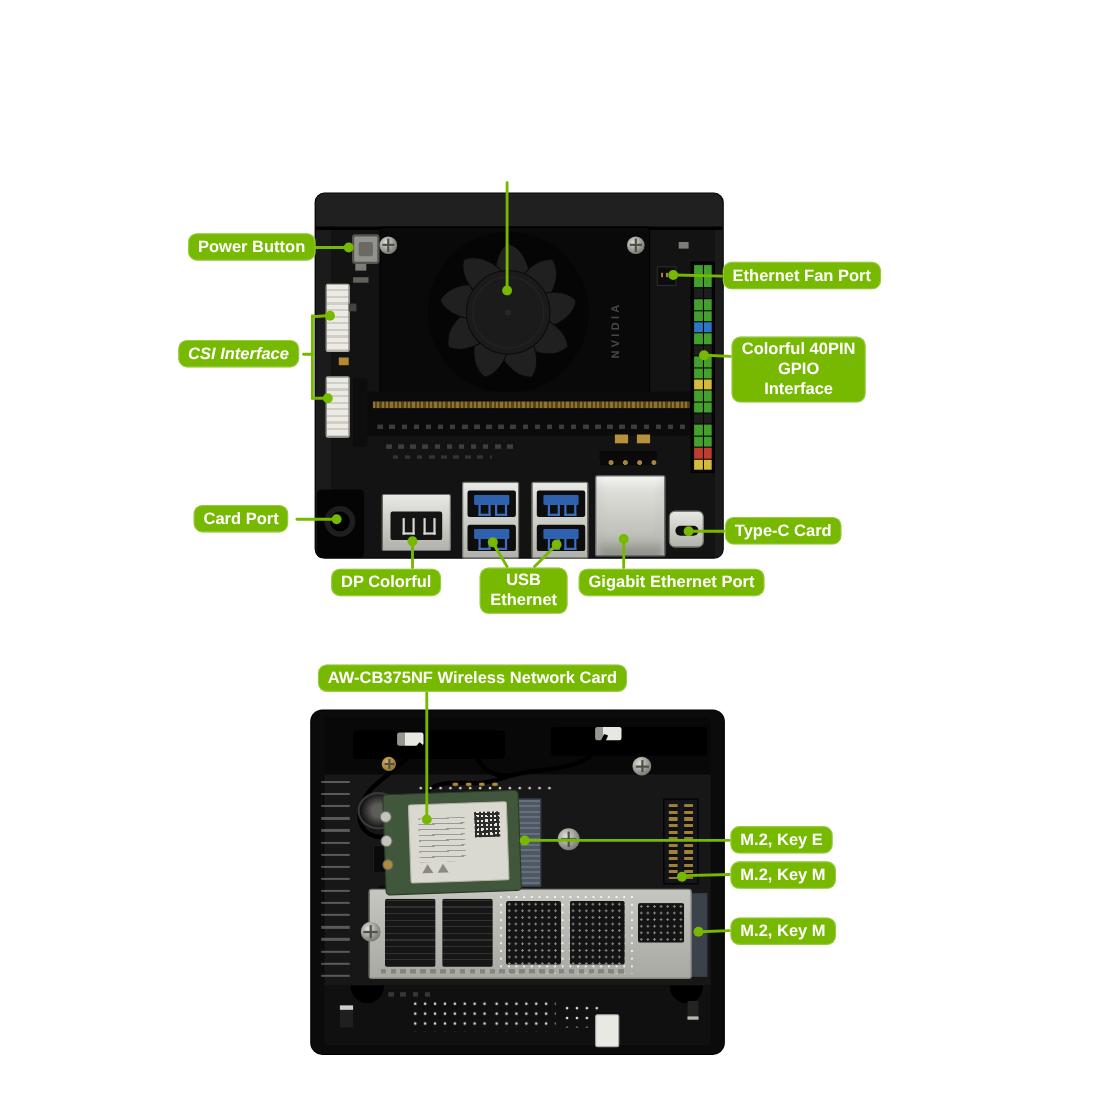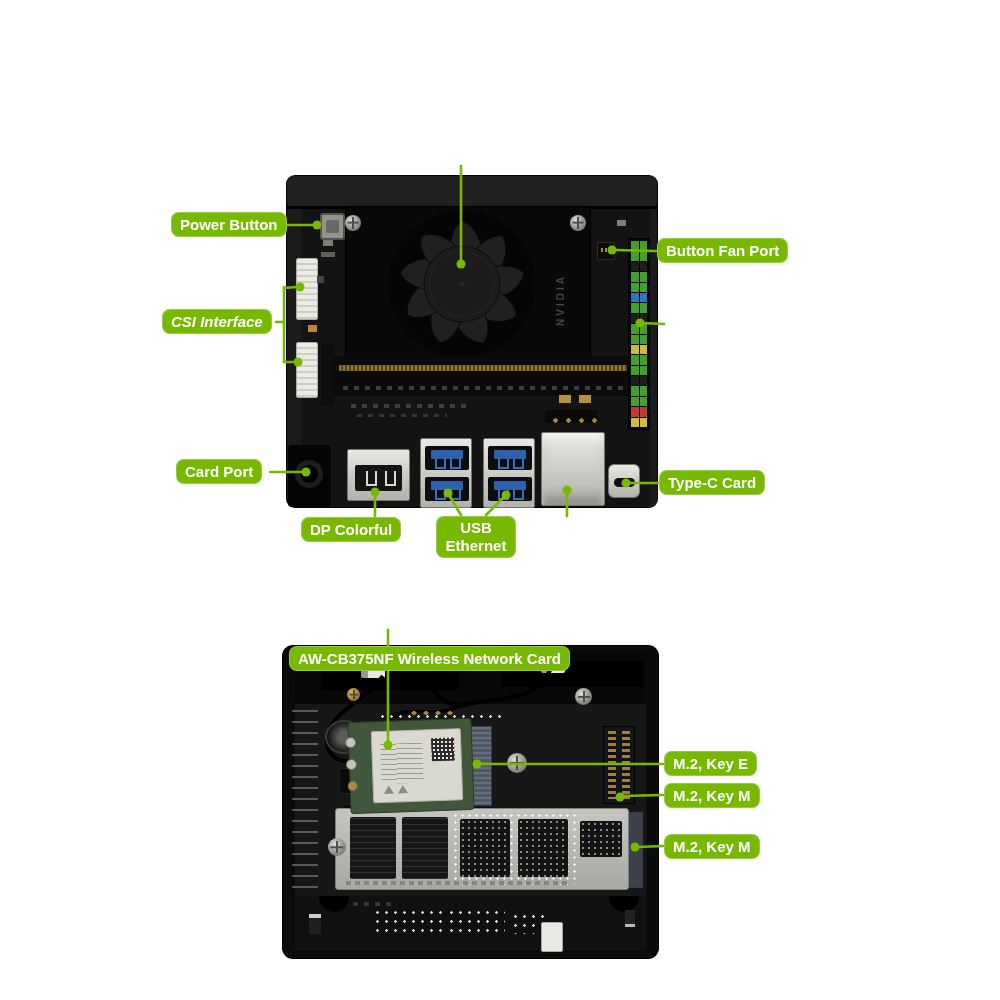--- a/index.html
+++ b/index.html
@@ -21,21 +21,21 @@
   #lbl-fan{left:375px;top:141px;}
   #lbl-power-button{left:171px;top:212px;}
   #lbl-csi{left:162px;top:309px;font-style:italic;}
   #lbl-cooling-fan-port{left:657px;top:238px;}
   #lbl-gpio{left:665px;top:306px;width:104px;line-height:18px;}
   #lbl-power-port{left:176px;top:459px;}
   #lbl-typec{left:659px;top:470px;}
   #lbl-dp{left:301px;top:517px;}
   #lbl-usb{left:436px;top:516px;width:62px;line-height:18px;}
   #lbl-eth{left:526px;top:517px;}
-  #lbl-wifi{left:289px;top:604px;margin-top:42px;}
+  #lbl-wifi{left:289px;top:604px;}
   #lbl-keye{left:664px;top:751px;}
   #lbl-keym1{left:664px;top:783px;}
   #lbl-keym2{left:664px;top:834px;}
 
   
   .leaders{position:absolute;left:0;top:0;z-index:20;pointer-events:none;}
   .leaders line,.leaders polyline{stroke:var(--green);stroke-width:2.6;fill:none;stroke-linecap:round;}
   .leaders circle{fill:var(--green);}
 
   
@@ -417,23 +417,25 @@
         <circle cx="620" cy="797" r="4.5"></circle>
     </g>
     <g>
       <line x1="663" y1="846" x2="637" y2="847"></line>
         <circle cx="635" cy="847" r="4.5"></circle>
     </g>
   </svg>
 
   <div class="pill" id="lbl-power-button">Power Button</div>
   <div class="pill" id="lbl-csi">CSI Interface</div>
-  <div class="pill" id="lbl-cooling-fan-port">Button Fan Port</div>
+  <div class="pill" id="lbl-cooling-fan-port">Ethernet Fan Port</div>
+  <div class="pill wrap" id="lbl-gpio">Colorful 40PIN GPIO Interface</div>
   <div class="pill" id="lbl-power-port">Card Port</div>
   <div class="pill" id="lbl-typec">Type-C Card</div>
   <div class="pill" id="lbl-dp">DP Colorful</div>
   <div class="pill wrap" id="lbl-usb">USB Ethernet</div>
+  <div class="pill" id="lbl-eth">Gigabit Ethernet Port</div>
   <div class="pill" id="lbl-wifi">AW-CB375NF Wireless Network Card</div>
   <div class="pill" id="lbl-keye">M.2, Key E</div>
   <div class="pill" id="lbl-keym1">M.2, Key M</div>
   <div class="pill" id="lbl-keym2">M.2, Key M</div>
 
 </div>
 
 </body></html>

